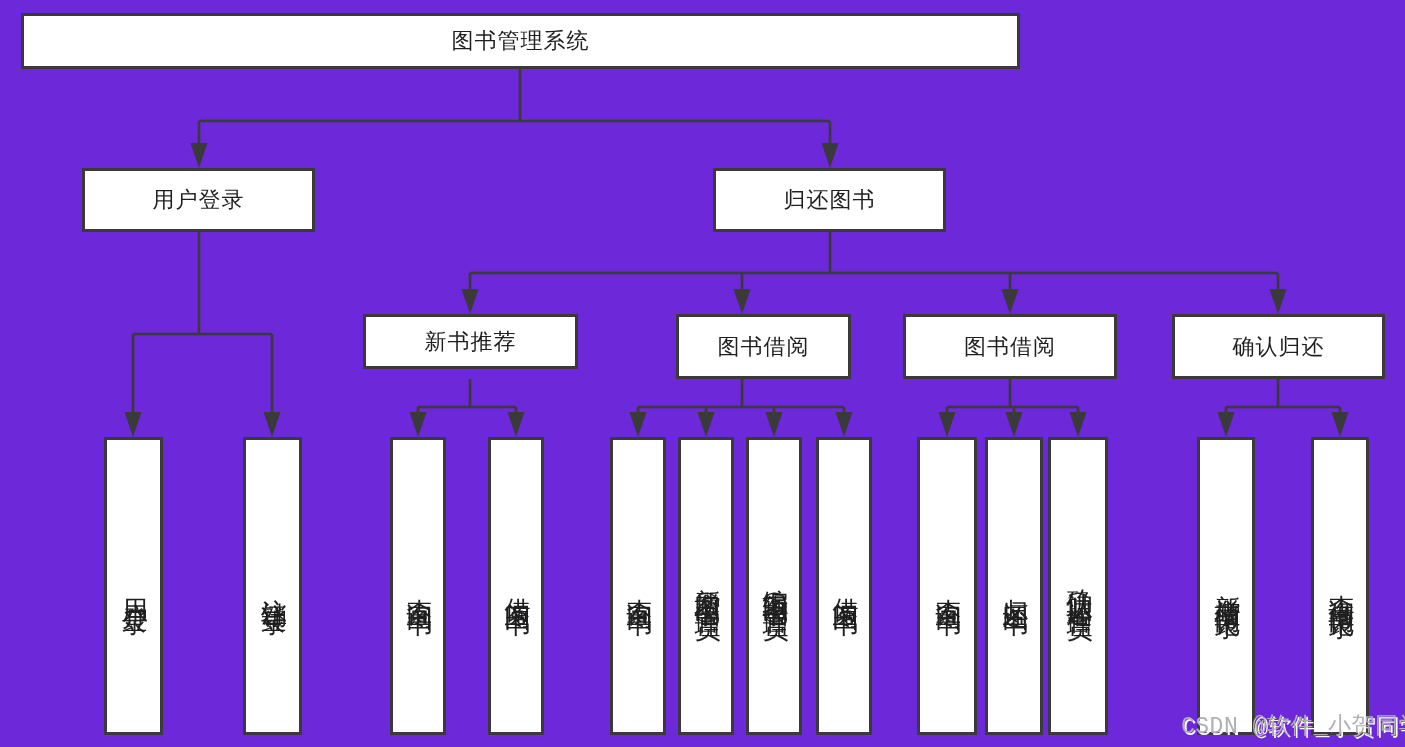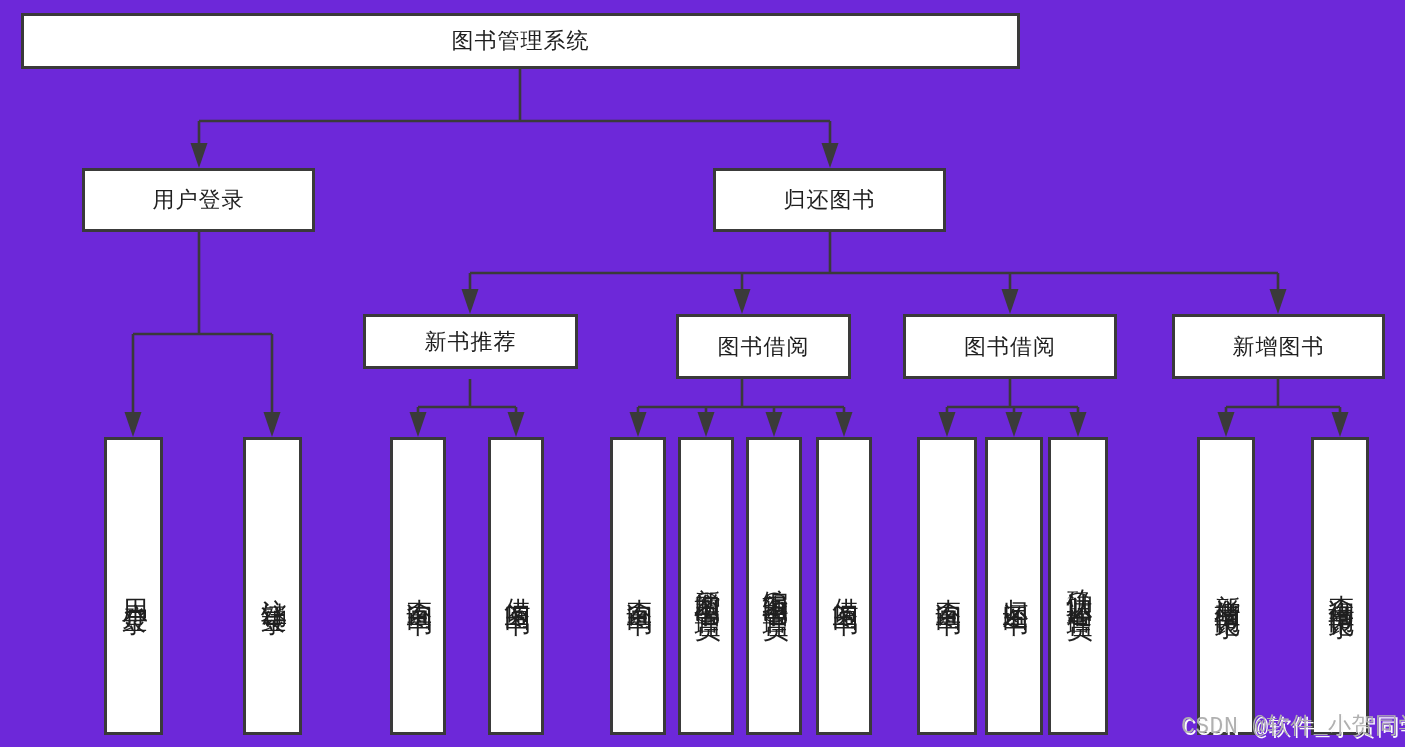--- a/index.html
+++ b/index.html
@@ -93,21 +93,21 @@
   </svg>
 
   <div class="box hbox" style="left:21px; top:13px; width:999px; height:56px;">图书管理系统</div>
 
   <div class="box hbox" style="left:82px; top:168px; width:233px; height:64px;">用户登录</div>
   <div class="box hbox" style="left:713px; top:168px; width:233px; height:64px;">归还图书</div>
 
   <div class="box hbox" style="left:363px; top:314px; width:215px; height:55px;">新书推荐</div>
   <div class="box hbox" style="left:633px; top:314px; width:175px; height:65px;margin-left:43px;">图书借阅</div>
   <div class="box hbox" style="left:903px; top:314px; width:214px; height:65px;">图书借阅</div>
-  <div class="box hbox" style="left:1172px; top:314px; width:213px; height:65px;">新增图书</div>
+  <div class="box hbox" style="left:1172px; top:314px; width:213px; height:65px;">确认归还</div>
 
   <div class="box vbox" style="left:104px; top:437px; width:59px; height:298px;">用户登录</div>
   <div class="box vbox" style="left:243px; top:437px; width:59px; height:298px;">注销登录</div>
 
   <div class="box vbox" style="left:390px; top:437px; width:56px; height:298px;">查询图书</div>
   <div class="box vbox" style="left:488px; top:437px; width:56px; height:298px;">借阅图书</div>
 
   <div class="box vbox" style="left:610px; top:437px; width:56px; height:298px;">查询图书</div>
   <div class="box vbox" style="left:678px; top:437px; width:56px; height:298px;">新增图书（管理员）</div>
   <div class="box vbox" style="left:746px; top:437px; width:56px; height:298px;">编辑图书（管理员）</div>

